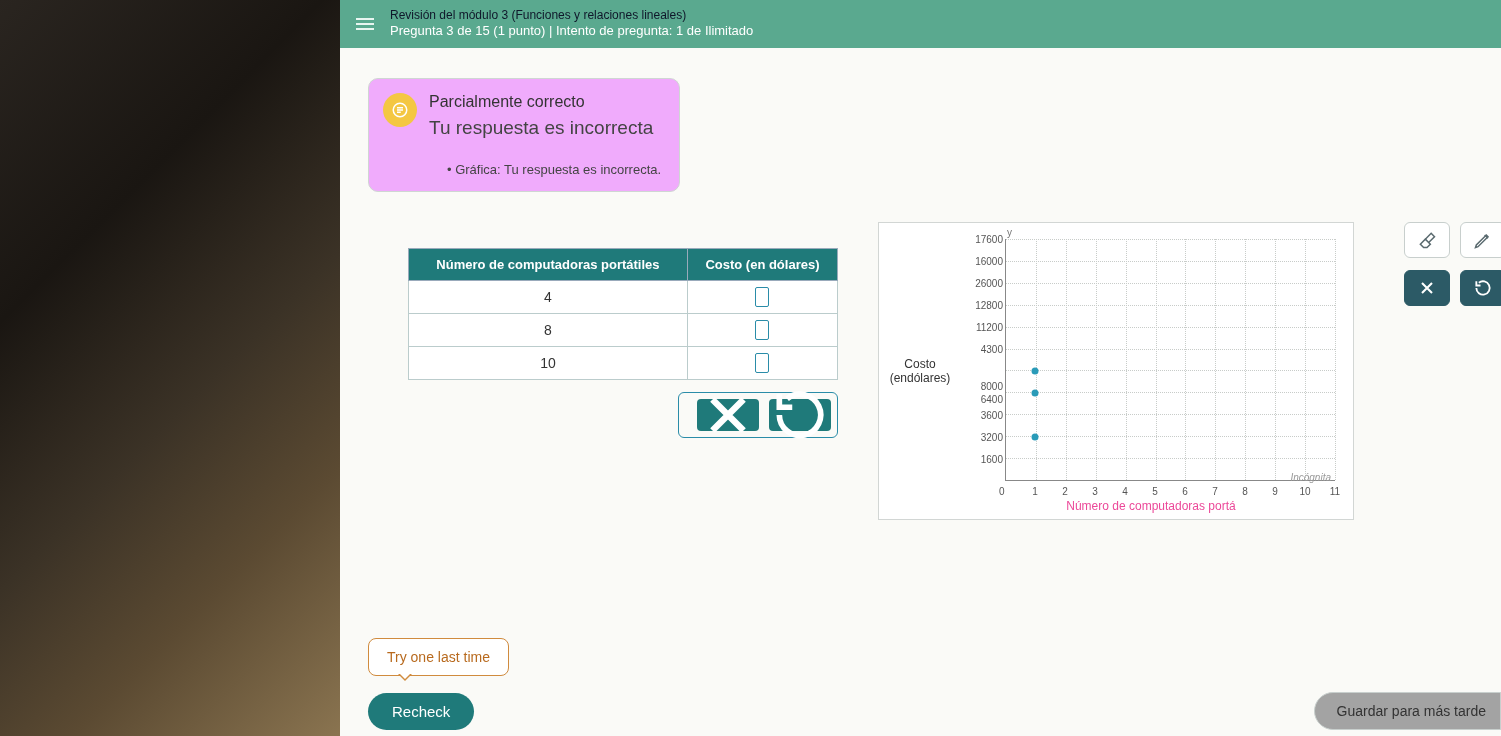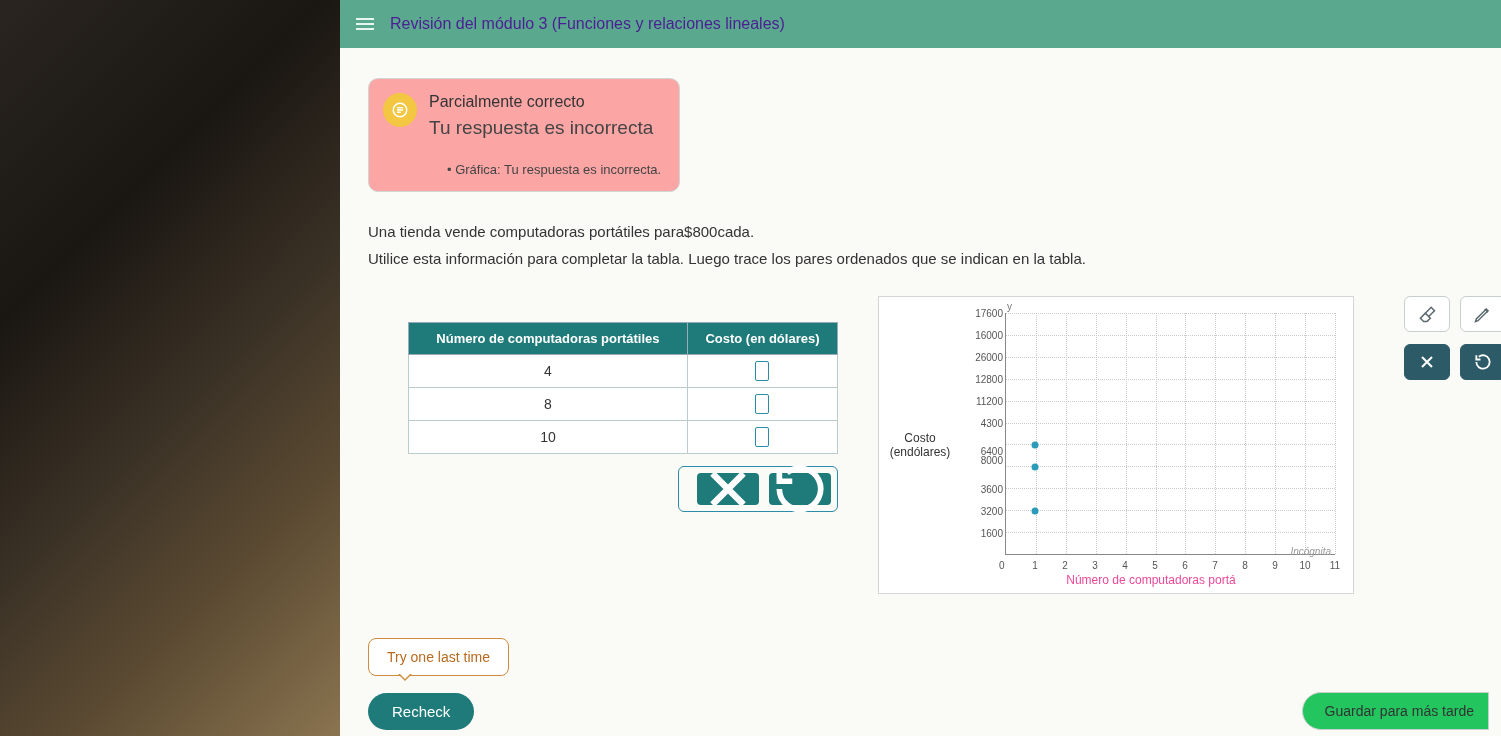--- a/index.html
+++ b/index.html
@@ -29,31 +29,31 @@
   padding: 6px 16px;
   display: flex;
   align-items: center;
   gap: 16px;
   font-size: 13px;
   height: 48px;
 }
 .hamburger { display:inline-flex; flex-direction:column; gap:3px; cursor:pointer;}
 .hamburger span { width:18px; height:2px; background:#e8f5f0; display:block;}
 .header-text { line-height:1.3; }
-.header-line1 { font-size:16px; color:#4c1d95; }
+.header-line1 { font-size:12px; color:#0f172a; }
 .header-line2 { font-size:13px; color:#fff; }
 .content { flex:1; padding: 30px 28px 10px 28px; overflow:hidden; position:relative;}
 .feedback-box {
   border: 1px solid #cfd6d3;
   border-radius: 10px;
   padding: 14px 18px 14px 14px;
   display: inline-flex;
   gap: 12px;
   align-items: flex-start;
-  background:#fca5a5;
+  background:#f0abfc;
   margin-bottom: 26px;
 }
 .fb-icon {
   width: 34px; height:34px; border-radius:50%;
   background:#f4c742;
   display:flex; align-items:center; justify-content:center;
 }
 .fb-icon svg { width:18px; height:18px; stroke:#fff; fill:none; stroke-width:2;}
 .fb-title { font-size:16px; color:#333; margin-bottom:6px;}
 .fb-sub { font-size:19px; color:#444; margin-bottom:23px;}
@@ -80,22 +80,22 @@
 .try-bubble::before {
   content:""; position:absolute; left:29px; bottom:-13px;
   border:7px solid transparent; border-top-color:#d08b3e;
 }
 .recheck-btn {
   position:absolute; left:28px; bottom:6px;
   background:#1f7a7a; color:#fff; border:none; border-radius:22px;
   padding:10px 24px; font-size:15px; cursor:pointer;
 }
 .save-later {
-  position:absolute; right:12px; bottom:6px;
-  background:#22c55e; border:1px solid #c8cfcd; border-radius:22px 0 0 22px;
+  position:absolute; right:0; bottom:6px;
+  background:#a3a3a3; border:1px solid #c8cfcd; border-radius:22px 0 0 22px;
   padding:10px 14px 10px 22px; font-size:14px; color:#333;
 }
 
 .chart-wrap { border:1px solid #d2d6d4; background:#fff; padding:8px 12px 8px 6px; display:flex; gap:6px; align-items:center; margin-top:4px; width:520px;}
 .chart-ylabel { font-size:12px; color:#333; text-align:center; line-height:1.2; width:70px;}
 .chart-box { position:relative; width:380px; height:280px;}
 .grid { position:absolute; left:44px; top:8px; right:6px; bottom:30px; border-left:1px solid #888; border-bottom:1px solid #888;}
 .grid .hline { position:absolute; left:0; right:0; height:0; border-top:1px dotted #c8ccc9;}
 .grid .vline { position:absolute; top:0; bottom:0; width:0; border-left:1px dotted #c8ccc9;}
 .ytick { position:absolute; right:calc(100% - 42px); font-size:10px; color:#555; transform:translateY(-50%); }
@@ -120,43 +120,40 @@
 <div class="app">
 
   <div class="header">
     <div class="hamburger">
       <span></span>
         <span></span>
         <span></span>
     </div>
     <div class="header-text">
       <div class="header-line1">Revisión del módulo 3 (Funciones y relaciones lineales)</div>
+      <div class="header-line2">Pregunta 3 de 15 (1 punto)   |   Intento de pregunta: 1 de Ilimitado</div>
     </div>
   </div>
 
   <div class="content">
 
     <div class="feedback-box">
       <div class="fb-icon">
         <svg viewBox="0 0 24 24">
             <circle cx="12" cy="12" r="9"></circle>
             <path d="M8 12h8M8 9h8M8 15h5"></path>
           </svg>
       </div>
       <div>
         <div class="fb-title">Parcialmente correcto</div>
         <div class="fb-sub">Tu respuesta es incorrecta</div>
         <div class="fb-bullet">Gráfica: Tu respuesta es incorrecta.</div>
       </div>
     </div>
 
-    <div class="problem-text">
-      <div>Una tienda vende computadoras portátiles para$800cada.</div>
-      <div>Utilice esta información para completar la tabla. Luego trace los pares ordenados que se indican en la tabla.</div>
-    </div>
 
     <div class="work-row">
       <div class="table-area">
         <table class="data">
           <thead>
             <tr>
               <th>Número de computadoras portátiles</th>
               <th>Costo (en dólares)</th>
             </tr>
           </thead>
@@ -219,21 +216,21 @@
               <div class="vline" style="left: 81.8182%;"></div>
               <div class="vline" style="left: 90.9091%;"></div>
               <div class="vline" style="left: 100%;"></div>
             </div>
           <span class="xtick0">0</span>
           <div class="chart-xlabel">Número de computadoras portá</div>
           <div class="watermark">Incógnita</div>
         <div class="ytick" style="top: 228px;">1600</div>
             <div class="ytick" style="top: 206px;">3200</div>
             <div class="ytick" style="top: 184px;">3600</div>
-            <div class="ytick" style="top: 146px;">6400</div>
+            <div class="ytick" style="top: 168px;">6400</div>
             <div class="ytick" style="top: 155px;">8000</div>
             <div class="ytick" style="top: 118px;">4300</div>
             <div class="ytick" style="top: 96px;">11200</div>
             <div class="ytick" style="top: 74px;">12800</div>
             <div class="ytick" style="top: 52px;">26000</div>
             <div class="ytick" style="top: 30px;">16000</div>
             <div class="ytick" style="top: 8px;">17600</div>
             <div class="xtick" style="left: 74px;">1</div>
             <div class="xtick" style="left: 104px;">2</div>
             <div class="xtick" style="left: 134px;">3</div>

